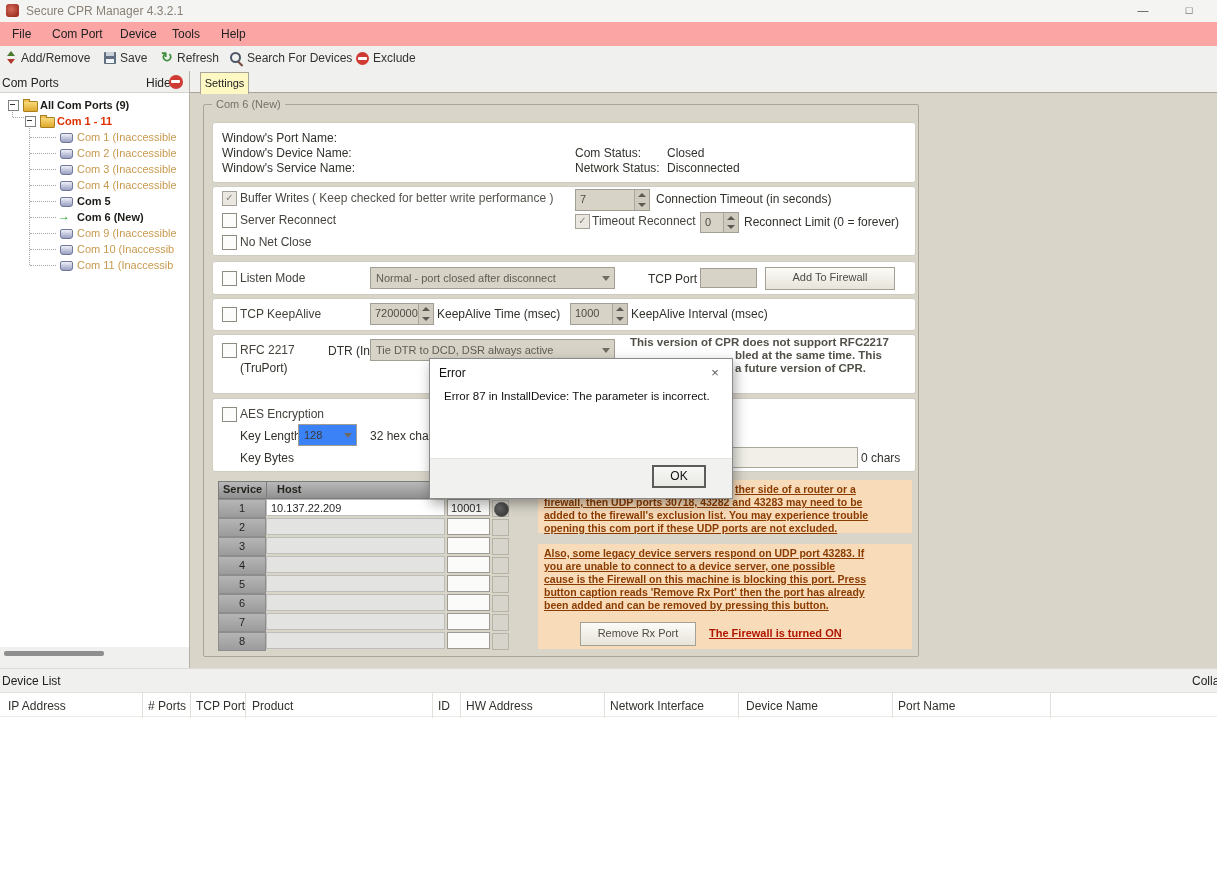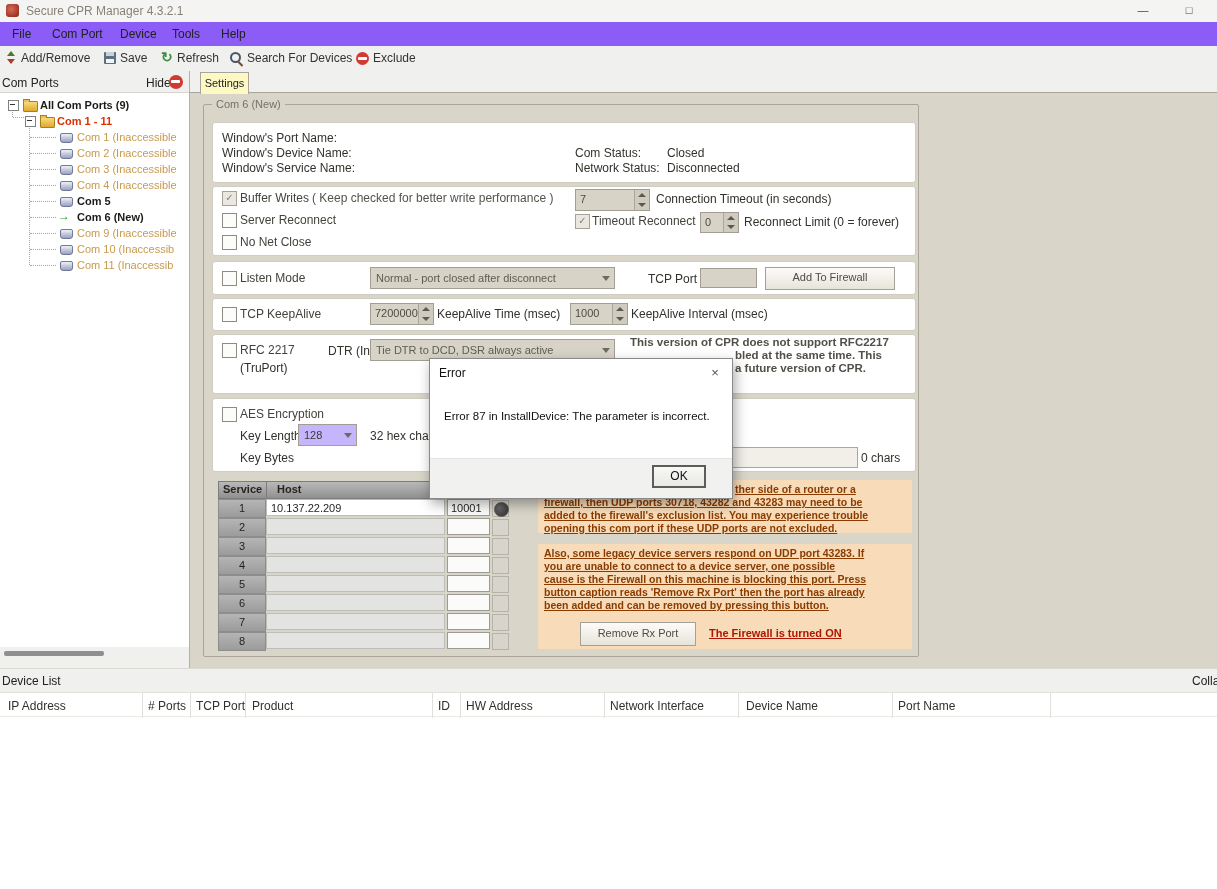--- a/index.html
+++ b/index.html
@@ -6,21 +6,21 @@
   body{font-family:"Liberation Sans",sans-serif;}
   #app{position:relative;width:1217px;height:889px;background:#ffffff;overflow:hidden;font-size:12px;color:#26241f;margin:0 auto;}
   .abs{position:absolute;}
   .lbl{position:absolute;white-space:nowrap;font-size:12px;line-height:14px;color:#33312b;}
 
   
   .titlebar{position:absolute;left:0;top:0;width:1217px;height:22px;background:#f4f4f2;}
   .app-icon{position:absolute;left:6px;top:4px;width:13px;height:13px;border-radius:3px;background:radial-gradient(circle at 40% 40%,#d46a5a,#8e1f12);}
   .win-title{position:absolute;left:26px;top:4px;color:#8a8176;font-size:12px;white-space:nowrap;}
   .win-btn{position:absolute;top:0;width:46px;height:22px;text-align:center;line-height:21px;color:#444;font-size:11px;}
-  .menubar{position:absolute;left:0;top:22px;width:1217px;height:24px;background:#8b5cf6;}
+  .menubar{position:absolute;left:0;top:22px;width:1217px;height:24px;background:#fca5a5;}
   .menu-item{position:absolute;top:5px;color:#222;font-size:12px;white-space:nowrap;}
   .toolbar{position:absolute;left:0;top:46px;width:1217px;height:25px;background:#f0f0ee;border-bottom:1px solid #dadad6;}
   .tool{position:absolute;top:0;height:25px;}
   .tool-label{position:absolute;top:5px;color:#333;font-size:12px;white-space:nowrap;}
   .ico-updown{position:absolute;left:0;top:5px;width:13px;height:13px;}
   .ico-updown .tri-up{position:absolute;left:2px;top:0;width:0;height:0;border-left:4px solid transparent;border-right:4px solid transparent;border-bottom:5px solid #4a7a2a;}
   .ico-updown .tri-dn{position:absolute;left:2px;bottom:0;width:0;height:0;border-left:4px solid transparent;border-right:4px solid transparent;border-top:5px solid #b0392e;}
   .ico-save{position:absolute;left:0;top:6px;width:12px;height:12px;background:#5f6f80;border-radius:1px;}
   .ico-save::before{content:"";position:absolute;left:2px;top:0;width:8px;height:4px;background:#c9d2da;}
   .ico-save::after{content:"";position:absolute;left:2px;bottom:1px;width:8px;height:4px;background:#f2f5f7;}
@@ -60,21 +60,21 @@
   .cb-box{position:absolute;left:0;top:0;width:13px;height:13px;border:1px solid #8f8b81;background:#fcfcfa;font-size:10px;line-height:12px;text-align:center;color:#84817a;}
   .cb-box.dis{background:#e9e7df;border-color:#a6a298;}
   .cb-text{position:absolute;left:18px;top:0;font-size:12px;line-height:14px;color:#44423b;}
   .spin{position:absolute;border:1px solid #a29e94;background:#d7d3c7;color:#4e4b44;font-size:11px;}
   .spin-val{position:absolute;left:4px;top:3px;}
   .spin-btns{position:absolute;top:0;right:0;bottom:0;width:14px;border-left:1px solid #aaa69c;background:#cfcbbf;}
   .spin-btns i{position:absolute;left:3px;width:0;height:0;border-left:4px solid transparent;border-right:4px solid transparent;}
   .spin-btns i.up{top:3px;border-bottom:4px solid #5c5952;}
   .spin-btns i.dn{bottom:3px;border-top:4px solid #5c5952;}
   .dd{position:absolute;height:20px;border:1px solid #a29e94;background:#d7d3c7;color:#5f5c54;font-size:11px;}
-  .dd.lite{background:#c4b5fd;color:#3c3a34;}
+  .dd.lite{background:#3b82f6;color:#3c3a34;}
   .dd-txt{position:absolute;left:5px;top:4px;right:16px;white-space:nowrap;overflow:hidden;}
   .dd-arr{position:absolute;right:4px;top:8px;width:0;height:0;border:4px solid transparent;border-top:5px solid #6e6b63;}
   .txt-dis{position:absolute;border:1px solid #a29e94;background:#d7d3c7;}
   .txt-lite{position:absolute;border:1px solid #aaa79d;background:#f1efe8;}
   .btn{position:absolute;background:linear-gradient(#fcfbf8,#e7e4da);border:1px solid #a3a096;color:#4f4c45;font-size:11px;text-align:center;}
   .rfc-warn{position:absolute;font-weight:bold;font-size:11.5px;color:#514f47;white-space:nowrap;}
 
   
   .sv-header{position:absolute;left:218px;top:481px;width:228px;height:16px;background:linear-gradient(#b9b9b9,#909090);border:1px solid #7c7c7c;font-size:11px;font-weight:bold;color:#26241f;}
   .sv-head-div{position:absolute;left:47px;top:0;bottom:0;width:1px;background:#7c7c7c;}
@@ -94,21 +94,21 @@
   
   .dev-bar{position:absolute;left:0;top:668px;width:1217px;height:24px;background:#f0f0ee;border-top:1px solid #dddad4;box-sizing:border-box;}
   .dev-header{position:absolute;left:0;top:692px;width:1217px;height:25px;background:#ffffff;border-top:1px solid #e4e1da;border-bottom:1px solid #eceae4;box-sizing:border-box;}
   .dev-col{position:absolute;top:6px;font-size:12px;color:#33312b;white-space:nowrap;}
   .dev-sep{position:absolute;top:0;width:1px;height:25px;background:#e2e0da;}
 
   
   .dialog{position:absolute;left:429px;top:358px;width:302px;height:139px;background:#ffffff;border:1px solid #8a8a8a;box-shadow:2px 5px 12px rgba(0,0,0,0.35);z-index:50;overflow:hidden;}
   .dlg-title{position:absolute;left:9px;top:7px;font-size:12px;color:#111;}
   .dlg-close{position:absolute;right:0;top:0;width:34px;height:29px;text-align:center;line-height:28px;font-size:13px;color:#555;}
-  .dlg-msg{position:absolute;left:14px;top:51px;font-size:11.5px;color:#111;white-space:nowrap;}
+  .dlg-msg{position:absolute;left:14px;top:31px;font-size:11.5px;color:#111;white-space:nowrap;}
   .dlg-footer{position:absolute;left:0;top:99px;width:100%;height:40px;background:#f1f1ef;border-top:1px solid #e3e3e1;box-sizing:border-box;}
   .dlg-ok{position:absolute;left:222px;top:106px;width:54px;height:23px;background:linear-gradient(#f7f7f5,#e9e9e5);border:2px solid #5c5c5a;box-sizing:border-box;text-align:center;line-height:19px;font-size:12px;color:#111;}
 </style>
 </head>
 <body>
 
 <div id="app">
 
   <div class="titlebar">
     <div class="app-icon"></div>

